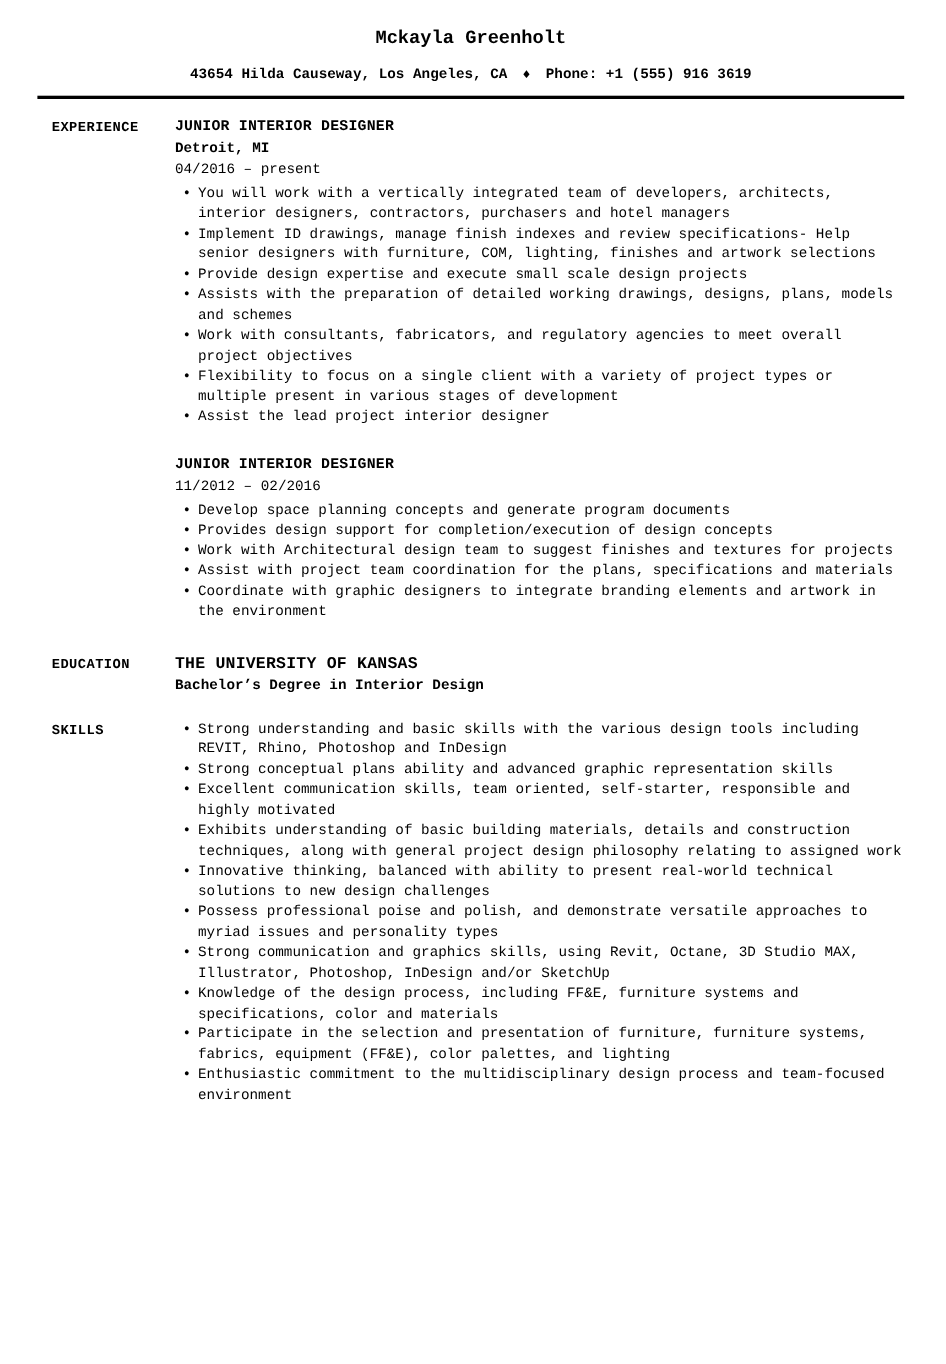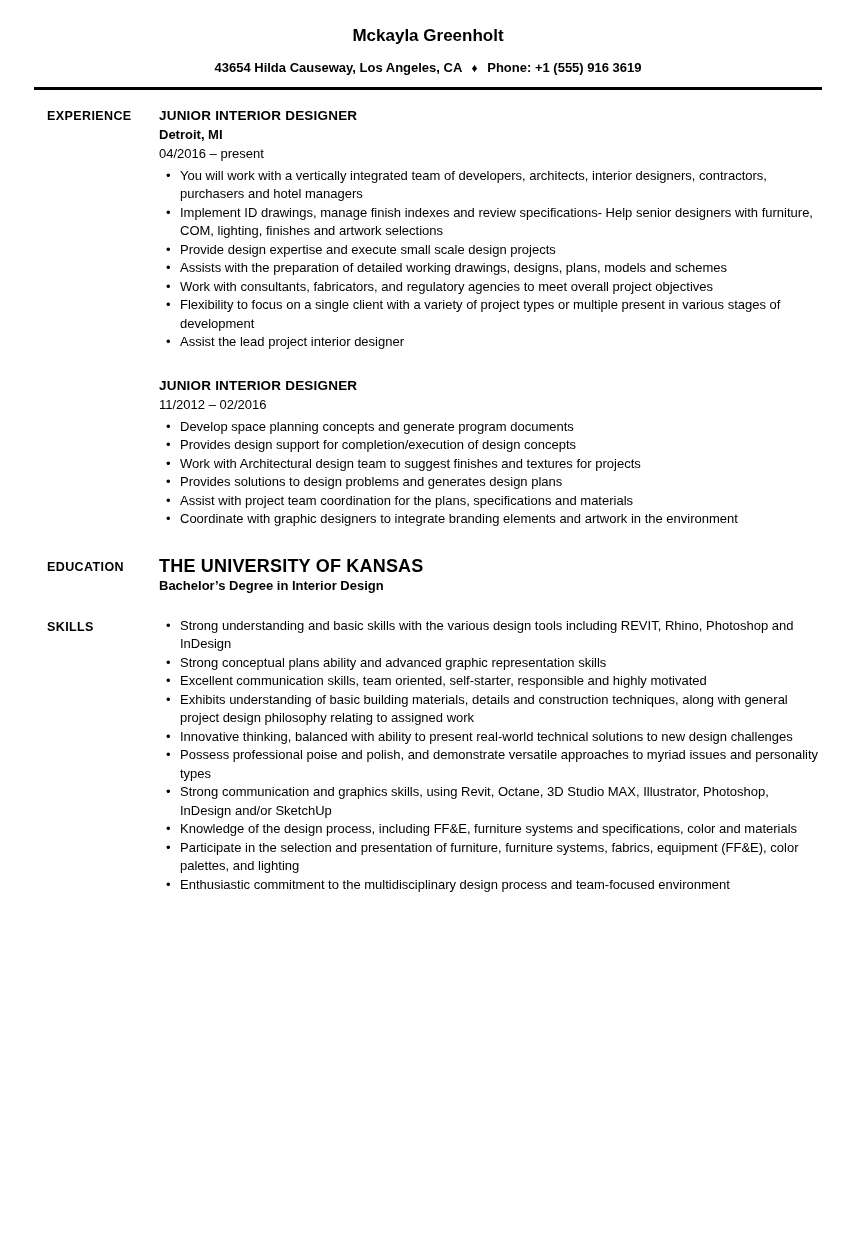--- a/index.html
+++ b/index.html
@@ -3,21 +3,21 @@
 <meta charset="utf-8">
 <style>
   * { margin: 0; padding: 0; box-sizing: border-box; }
   html, body { background: #ffffff; }
   .page {
     width: 860px;
     height: 1173px;
     margin: 0 auto;
     background: #ffffff;
     color: #000000;
-    font-family: Liberation Sans, sans-serif;
+    font-family: Liberation Mono, monospace;
     font-size: 13px;
     line-height: 18.5px;
     padding: 26px 38px 0 34px;
   }
   
   .name {
     text-align: center;
     font-size: 17px;
     font-weight: bold;
     line-height: 20px;
@@ -78,21 +78,21 @@
     padding-left: 21px;
   }
   ul.bullets li::before {
     content: "\2022";
     position: absolute;
     left: 7px;
     top: 0;
   }
   
   .edu-school {
-    font-size: 18px;
+    font-size: 15px;
     font-weight: bold;
     letter-spacing: 0.2px;
     line-height: 19px;
   }
   .edu-degree {
     font-weight: bold;
     line-height: 19px;
   }
   .skills-list { margin-top: 0 !important; }
 </style>
@@ -132,21 +132,20 @@
           </ul>
         </article>
 
         <article class="job">
           <h2 class="job-title">JUNIOR INTERIOR DESIGNER</h2>
           <div class="job-dates">11/2012 – 02/2016</div>
           <ul class="bullets">
             <li>Develop space planning concepts and generate program documents</li>
             <li>Provides design support for completion/execution of design concepts</li>
             <li>Work with Architectural design team to suggest finishes and textures for projects</li>
-            <li>Provides solutions to design problems and generates design plans</li>
             <li>Assist with project team coordination for the plans, specifications and materials</li>
             <li>Coordinate with graphic designers to integrate branding elements and artwork in the environment</li>
           </ul>
         </article>
 
       </div>
     </section>
 
     <section class="row">
       <div class="sec-label">EDUCATION</div>

